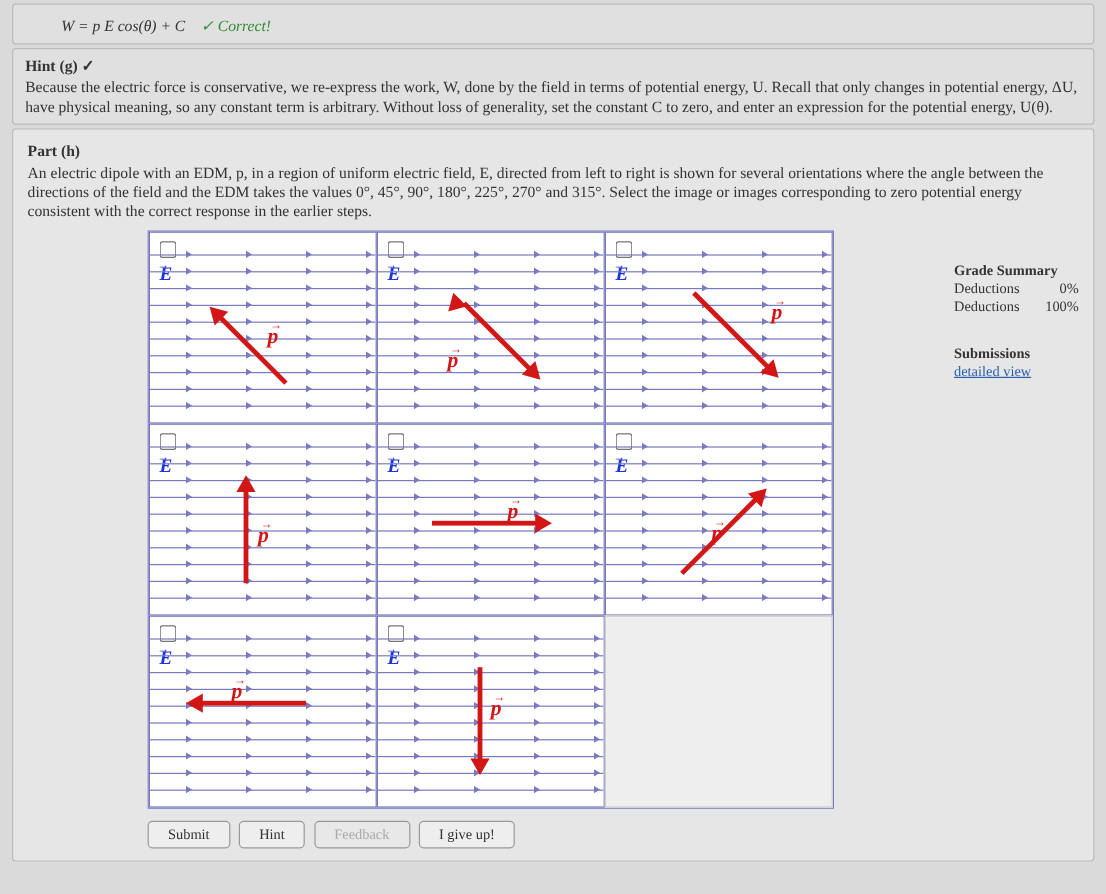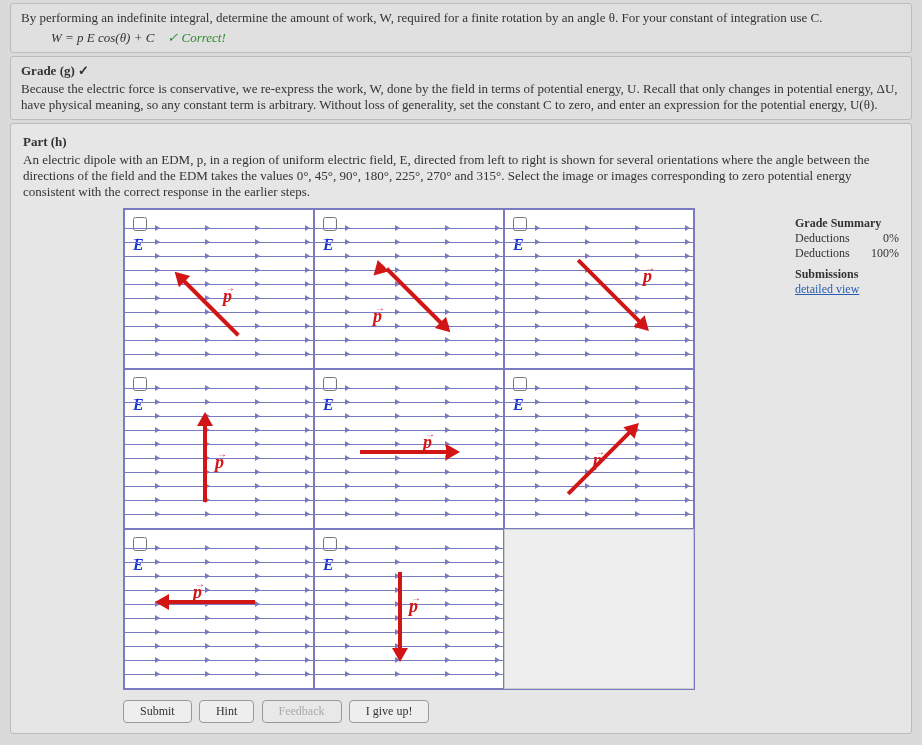--- a/index.html
+++ b/index.html
@@ -91,51 +91,50 @@
 }
 .p-vec{
   position:absolute; color:#d21616; font-size:10px;
 }
 .sidebar {
   margin-left: 100px;
   margin-top: 10px;
   font-size: 12px;
   width: 160px;
 }
-.sidebar .hd { font-weight: bold; margin-top:6px;}
+.sidebar .hd { font-weight: bold; margin-top:24px;}
 .sidebar-row { display:flex; justify-content:space-between;}
 .red { color:#c21; }
 .blue-link { color:#2a5fb0; text-decoration: underline; cursor:pointer;}
 .buttons { margin-top:10px; margin-left:100px; }
 .btn {
   display:inline-block;
   border:1px solid #999;
   background:#eee;
   padding:3px 16px;
   border-radius:4px;
   font-size:12px;
   margin-right:4px;
   cursor:pointer;
 }
 .btn.dis { color:#aaa; background:#e8e8e8; cursor:default;}
 </style>
 </head>
 <body>
 
 <div class="panel" data-name="prior-part">
-  <div data-name="prior-text">By performing an indefinite integral, determine the amount of work, W, required for a finite rotation by an angle θ. For your constant of integration use C.</div>
   <div class="formula">
     <span data-name="prior-formula">W = p E cos(θ) + C</span>
     &nbsp;&nbsp;
     <span class="correct" data-name="prior-correct">✓ Correct!</span>
   </div>
 </div>
 
 <div class="panel" data-name="part-g-panel">
-  <span class="part-label" data-name="part-g-label">Grade (g) ✓</span>
+  <span class="part-label" data-name="part-g-label">Hint (g) ✓</span>
   <div data-name="part-g-text" style="margin-top:2px;">Because the electric force is conservative, we re-express the work, W, done by the field in terms of potential energy, U. Recall that only changes in potential energy, ΔU, have physical meaning, so any constant term is arbitrary. Without loss of generality, set the constant C to zero, and enter an expression for the potential energy, U(θ).</div>
 </div>
 
 <div class="panel-inner" data-name="part-h-panel">
   <div class="part-label" data-name="part-h-label">Part (h)</div>
   <div data-name="part-h-text" style="margin-top:2px;">An electric dipole with an EDM, p, in a region of uniform electric field, E, directed from left to right is shown for several orientations where the angle between the directions of the field and the EDM takes the values 0°, 45°, 90°, 180°, 225°, 270° and 315°. Select the image or images corresponding to zero potential energy consistent with the correct response in the earlier steps.</div>
 
   <div class="main-row">
     <div class="grid-wrap" data-name="dipole-grid">
       <div class="dipole-grid">

